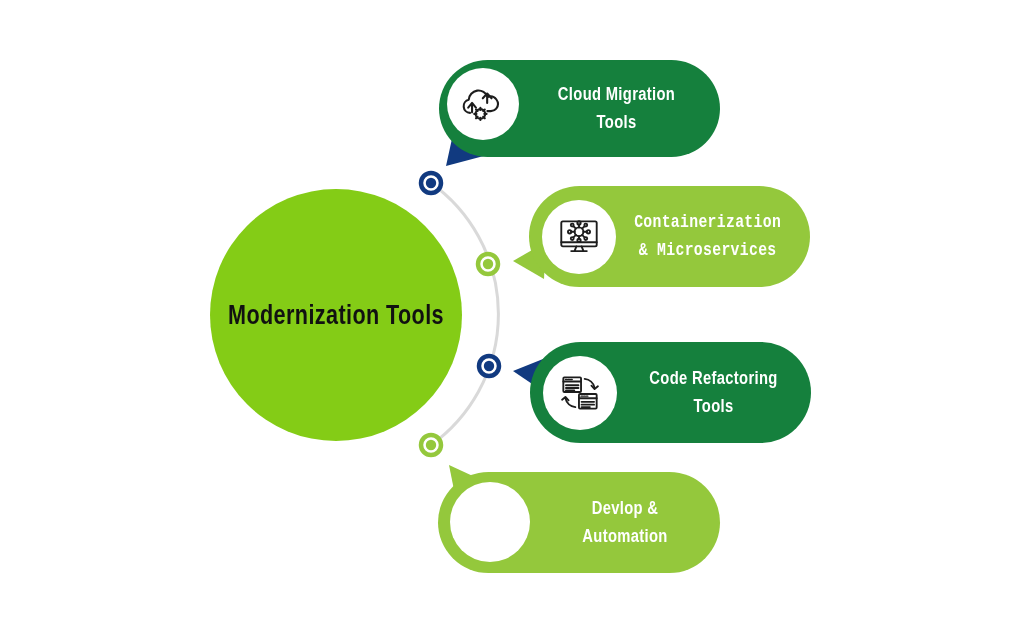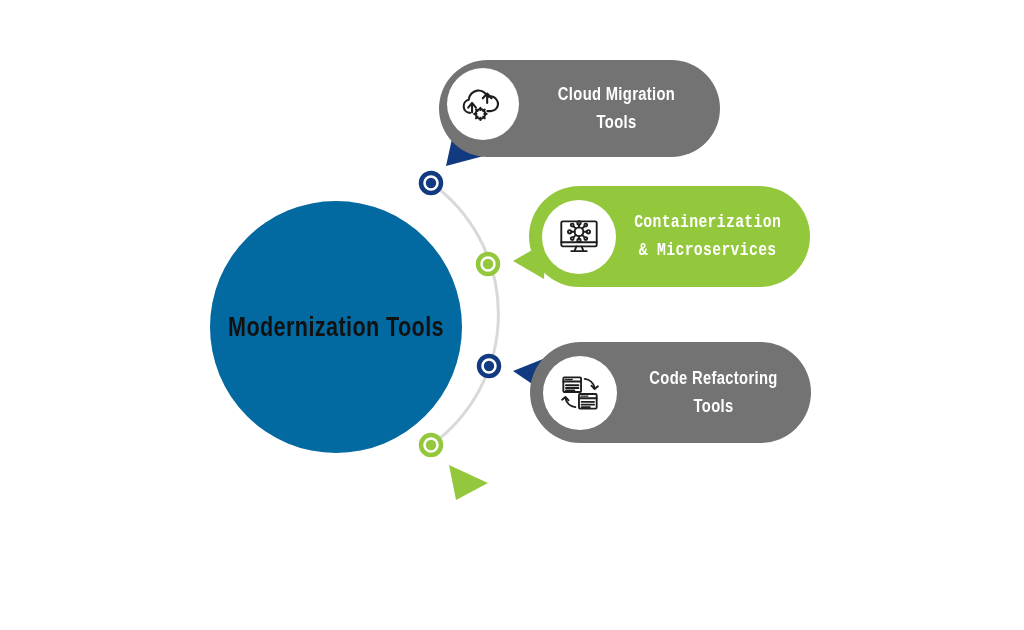--- a/index.html
+++ b/index.html
@@ -2,30 +2,30 @@
 <html><head>
 <meta charset="utf-8">
 <style>
   html,body{margin:0;padding:0;background:#fff;}
   .stage{
     position:relative;width:1024px;height:630px;background:#ffffff;
     font-family:"Liberation Sans",sans-serif;overflow:hidden;
   }
   .connector-layer{position:absolute;left:0;top:0;z-index:1;pointer-events:none;}
   .hub{
-    position:absolute;left:210px;top:201px;width:252px;height:252px;
-    background:#0369a1;border-radius:50%;z-index:2;
+    position:absolute;left:210px;top:189px;width:252px;height:252px;
+    background:#84cc16;border-radius:50%;z-index:2;
     display:flex;align-items:center;justify-content:center;
   }
   .hub-label{
     font-size:27px;font-weight:700;color:#111;
     transform:scaleX(0.8);white-space:nowrap;letter-spacing:.5px;
   }
   .pill{position:absolute;z-index:2;}
-  .pill-blue{background:#737373;}
+  .pill-blue{background:#15803d;}
   .pill-green{background:#94C83C;}
   .badge{
     position:absolute;background:#ffffff;border-radius:50%;
     display:flex;align-items:center;justify-content:center;
   }
   .pill-label{
     position:absolute;top:0;bottom:0;display:flex;align-items:center;justify-content:center;
     text-align:center;
   }
   .pill-label span{
@@ -123,14 +123,20 @@
         <path d="M35 17l3 3.2 3.2-2.6"></path>
         <path d="M19.5 37.5a11 11 0 0 1-9.5-8.5"></path>
         <path d="M13 31l-3-3.2-3.2 2.6"></path>
       </svg>
     </div>
     <div class="pill-label" style="left:94px;right:8px;justify-content:flex-end;">
       <span>Code Refactoring Tools</span>
     </div>
   </div>
 
+  <div class="pill pill-green" style="left:438px;top:472px;width:282px;height:101px;border-radius:50.5px;">
+    <div class="badge" style="left:12px;top:10px;width:80px;height:80px;"></div>
+    <div class="pill-label" style="left:98px;right:6px;">
+      <span>Devlop &amp; Automation</span>
+    </div>
+  </div>
 
 </div>
 
 </body></html>

